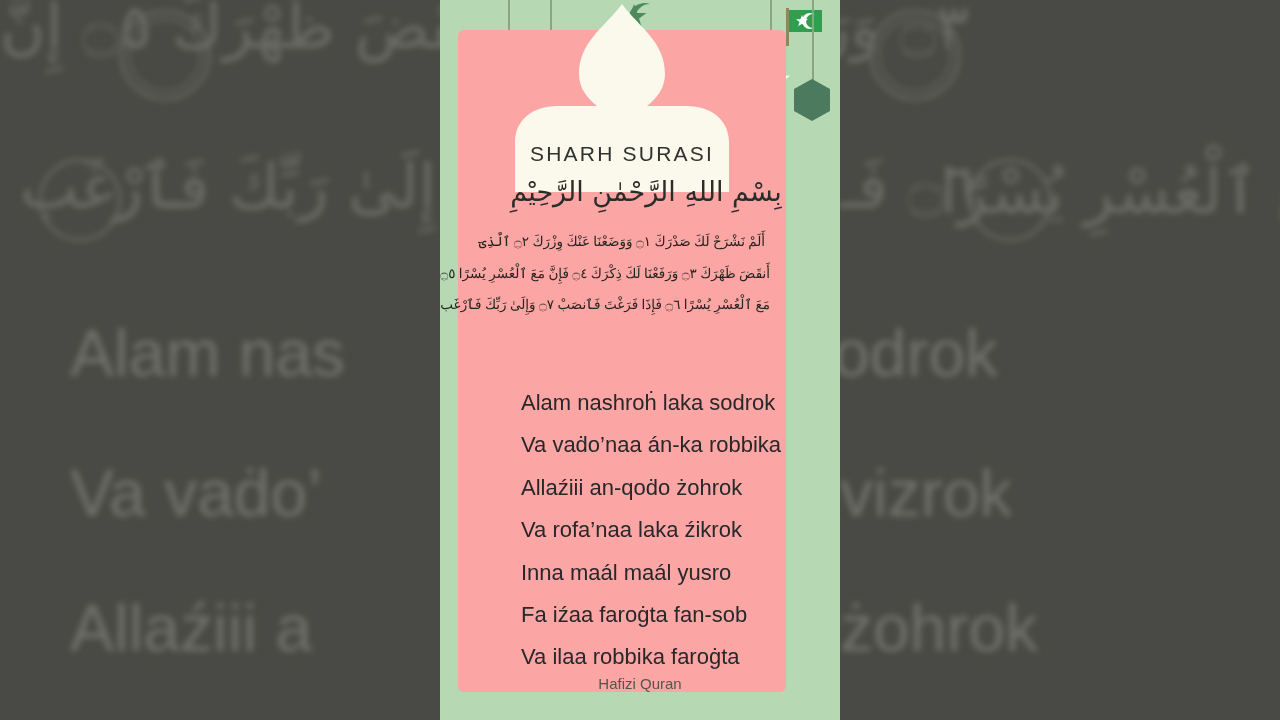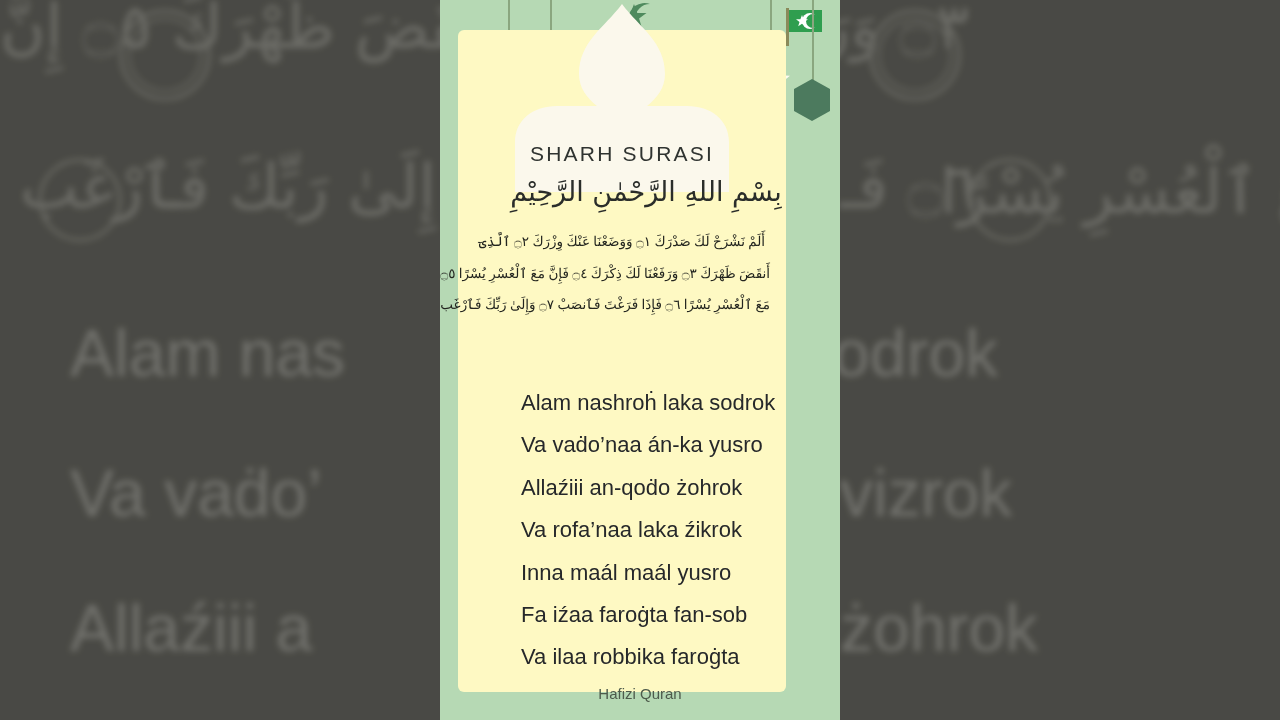--- a/index.html
+++ b/index.html
@@ -99,21 +99,21 @@
     height: 40px;
   }
 
   
   #card {
     position: absolute;
     left: 18px;
     top: 30px;
     width: 328px;
     height: 662px;
-    background: #fef9c3;
+    background: #fca5a5;
     border-radius: 6px;
   }
   
   #dome {
     position: absolute;
     left: 50%;
     top: -28px;
     transform: translateX(-50%);
     width: 250px;
     height: 190px;
@@ -167,21 +167,21 @@
     line-height: 42.4px;
     color: #26282a;
     white-space: nowrap;
     font-family: Liberation Sans, sans-serif;
     margin-left: 31px;
   }
 
   #footer {
     position: absolute;
     left: 0; right: 0;
-    bottom: 18px;
+    bottom: 28px;
     text-align: center;
     font-size: 15px;
     color: #4d5a4b;
     font-family: "Liberation Sans", sans-serif;
   }
 
   
   .side-shade {
     position: absolute;
     top: 0;
@@ -298,21 +298,21 @@
       <div id="basmala">بِسْمِ اللهِ الرَّحْمٰنِ الرَّحِيْمِ</div>
 
       <div id="arabic-block">
         <div class="ar-line">أَلَمْ نَشْرَحْ لَكَ صَدْرَكَ ۝١ وَوَضَعْنَا عَنْكَ وِزْرَكَ ۝٢ ٱلَّذِىٓ</div>
         <div class="ar-line">أَنقَضَ ظَهْرَكَ ۝٣ وَرَفَعْنَا لَكَ ذِكْرَكَ ۝٤ فَإِنَّ مَعَ ٱلْعُسْرِ يُسْرًا ۝٥ إِنَّ</div>
         <div class="ar-line">مَعَ ٱلْعُسْرِ يُسْرًا ۝٦ فَإِذَا فَرَغْتَ فَٱنصَبْ ۝٧ وَإِلَىٰ رَبِّكَ فَٱرْغَب ۝٨</div>
       </div>
 
       <div id="translit">
         <div class="tr-line">Alam nashroḣ laka sodrok</div>
-        <div class="tr-line">Va vaḋo’naa án-ka yusro</div>
+        <div class="tr-line">Va vaḋo’naa án-ka robbika</div>
         <div class="tr-line">Allaźiii an-qoḋo żohrok</div>
         <div class="tr-line">Va rofa’naa laka źikrok</div>
         <div class="tr-line">Inna maál maál yusro</div>
         <div class="tr-line">Fa iźaa faroġta fan-sob</div>
         <div class="tr-line">Va ilaa robbika faroġta</div>
       </div>
     </div>
 
     <div id="footer">Hafizi Quran</div>
   </div>

